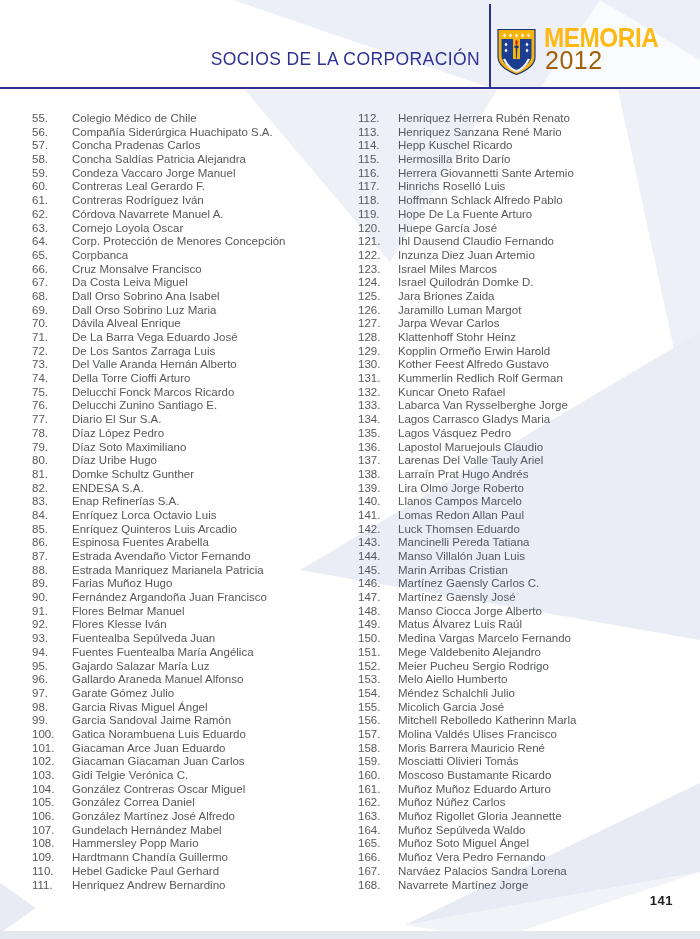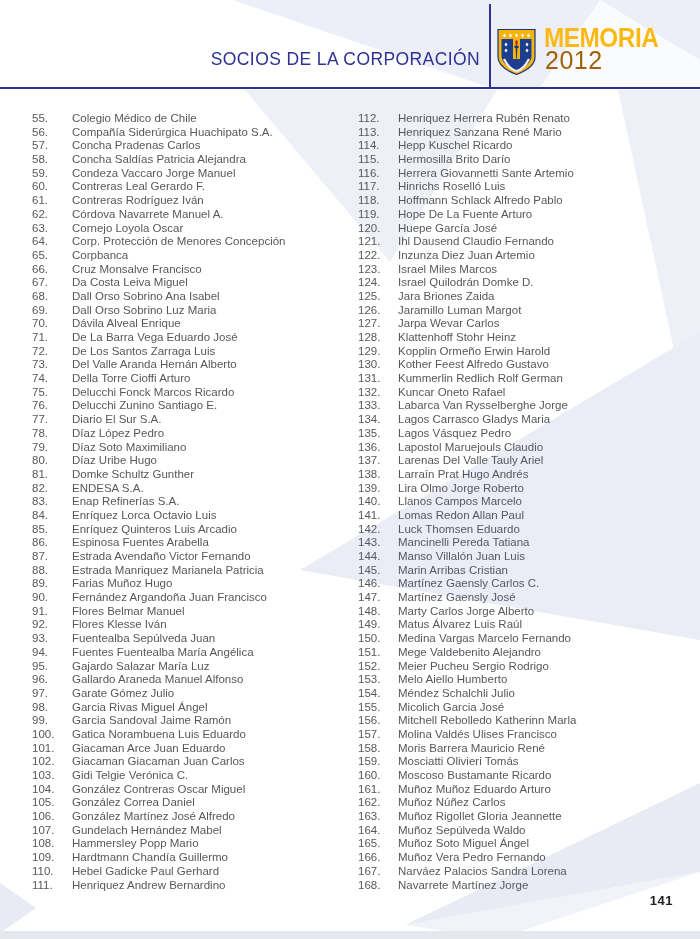--- a/index.html
+++ b/index.html
@@ -448,21 +448,21 @@
       <div class="row">
         <span class="num">146.</span>
         <span class="name">Martínez Gaensly Carlos C.</span>
       </div>
       <div class="row">
         <span class="num">147.</span>
         <span class="name">Martínez Gaensly José</span>
       </div>
       <div class="row">
         <span class="num">148.</span>
-        <span class="name">Marty Carlos Jorge Alberto</span>
+        <span class="name">Manso Ciocca Jorge Alberto</span>
       </div>
       <div class="row">
         <span class="num">149.</span>
         <span class="name">Matus Álvarez Luis Raúl</span>
       </div>
       <div class="row">
         <span class="num">150.</span>
         <span class="name">Medina Vargas Marcelo Fernando</span>
       </div>
       <div class="row">

